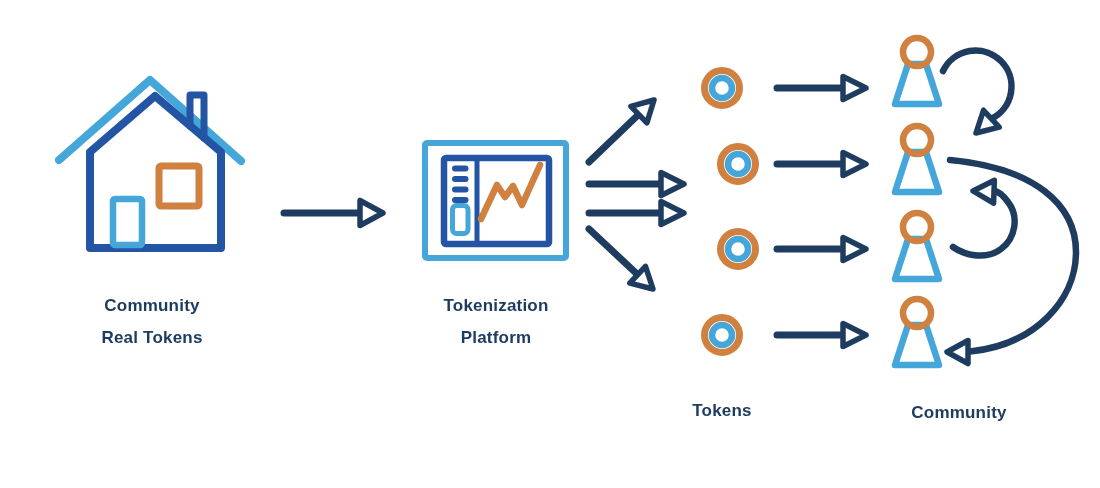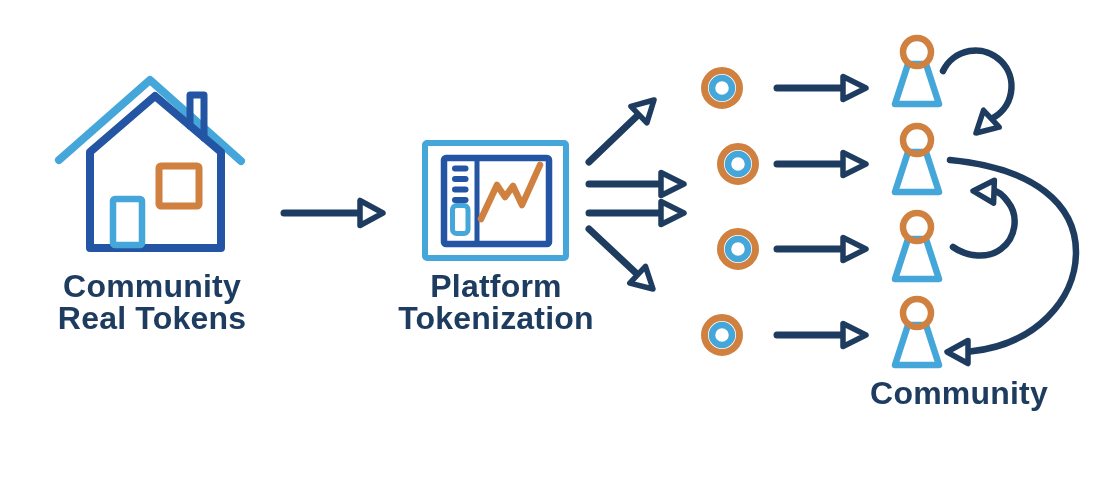--- a/index.html
+++ b/index.html
@@ -14,22 +14,23 @@
   .stage svg{position:absolute;left:0;top:0;}
   
   .sn{stroke:var(--navy);fill:none;stroke-linecap:round;stroke-linejoin:round;}
   .sr{stroke:var(--royal-blue);fill:none;stroke-linecap:round;stroke-linejoin:round;}
   .sb{stroke:var(--light-blue);fill:none;stroke-linecap:round;stroke-linejoin:round;}
   .so{stroke:var(--orange);fill:none;stroke-linecap:round;stroke-linejoin:round;}
   .fr{fill:var(--royal-blue);stroke:none;}
   .head{fill:var(--white);stroke:var(--navy);stroke-width:5.5;stroke-linejoin:round;}
   .label{
     position:absolute; width:260px; text-align:center;
-    font-weight:700; font-size:32px; line-height:32px; color:var(--navy);
+    font-weight:700; font-size:17px; line-height:32px; color:var(--navy);
     letter-spacing:.2px;
+    margin-top:20px;
   }
   .label div{white-space:nowrap;}
 </style>
 </head>
 <body>
 
 <div class="stage">
 
 <svg width="1100" height="488" viewBox="0 0 1100 488">
 
@@ -151,20 +152,23 @@
         </g>
   </g>
 
 </svg>
 
 <div class="label" style="left:22px;top:270px">
   <div>Community</div>
   <div>Real Tokens</div>
 </div>
 <div class="label" style="left:366px;top:270px">
+  <div>Tokenization</div>
   <div>Platform</div>
-  <div>Tokenization</div>
+</div>
+<div class="label" style="left:592px;top:375px">
+  <div>Tokens</div>
 </div>
 <div class="label" style="left:829px;top:377px">
   <div>Community</div>
 </div>
 
 </div>
 
 </body></html>

